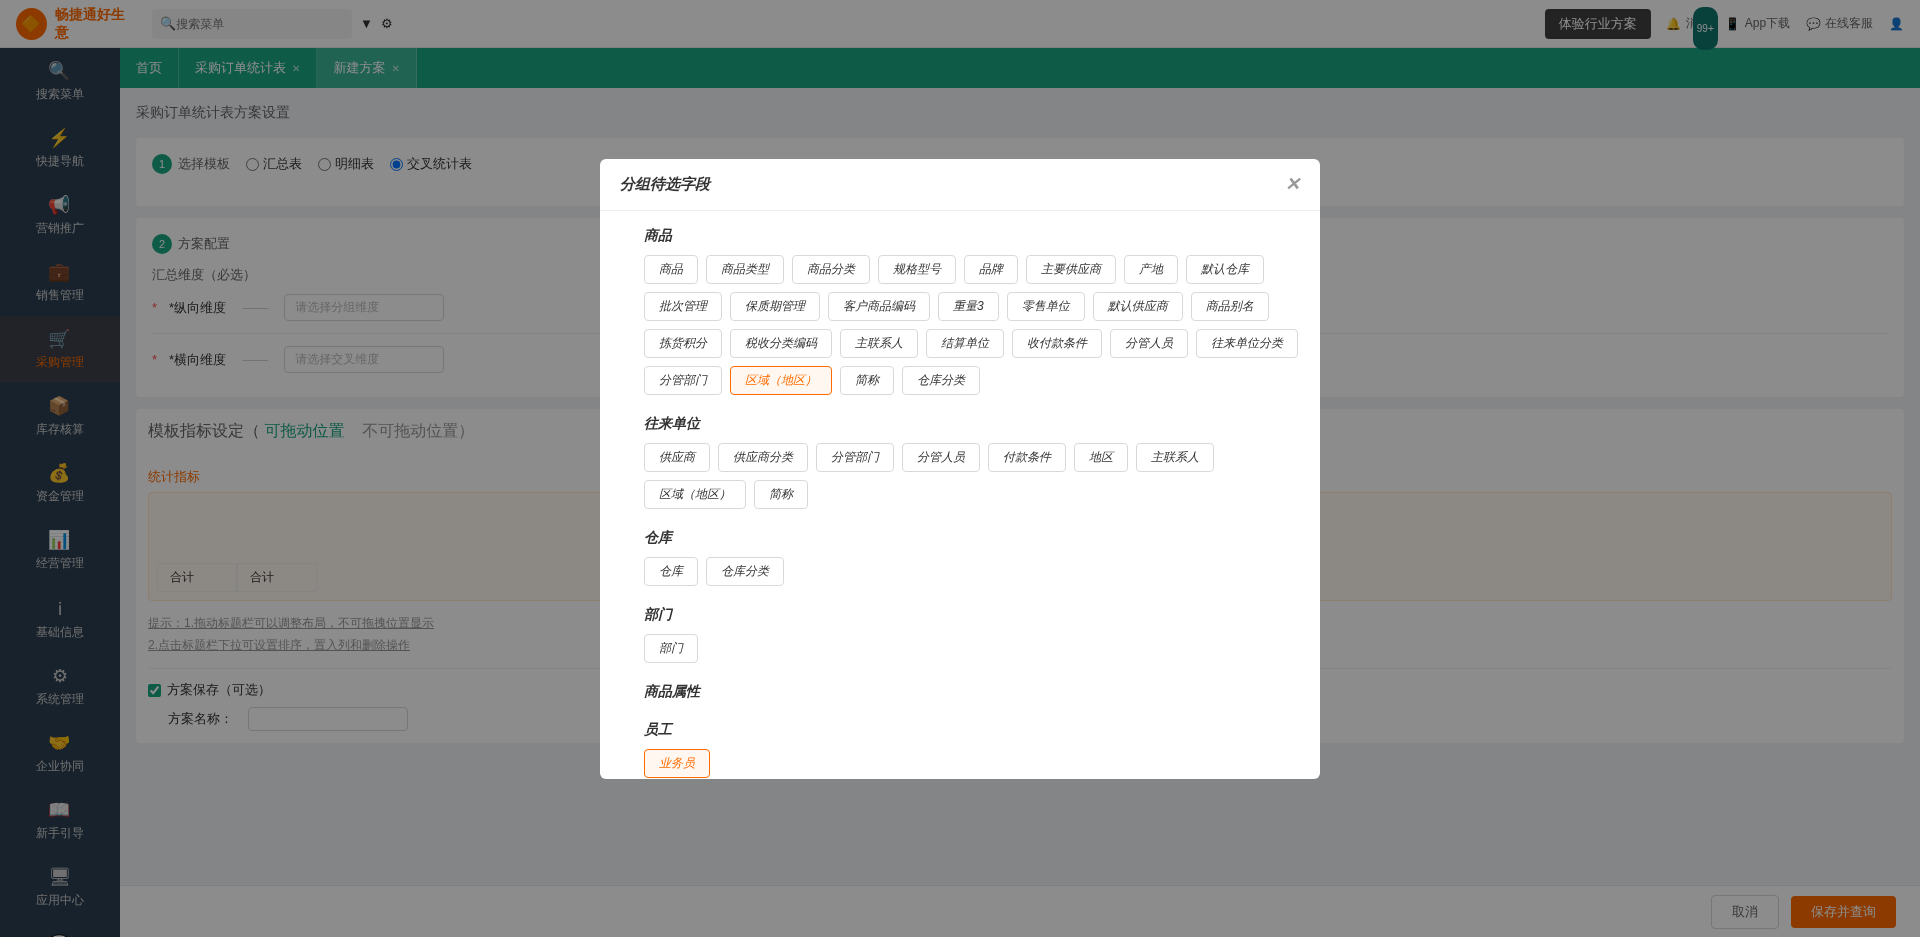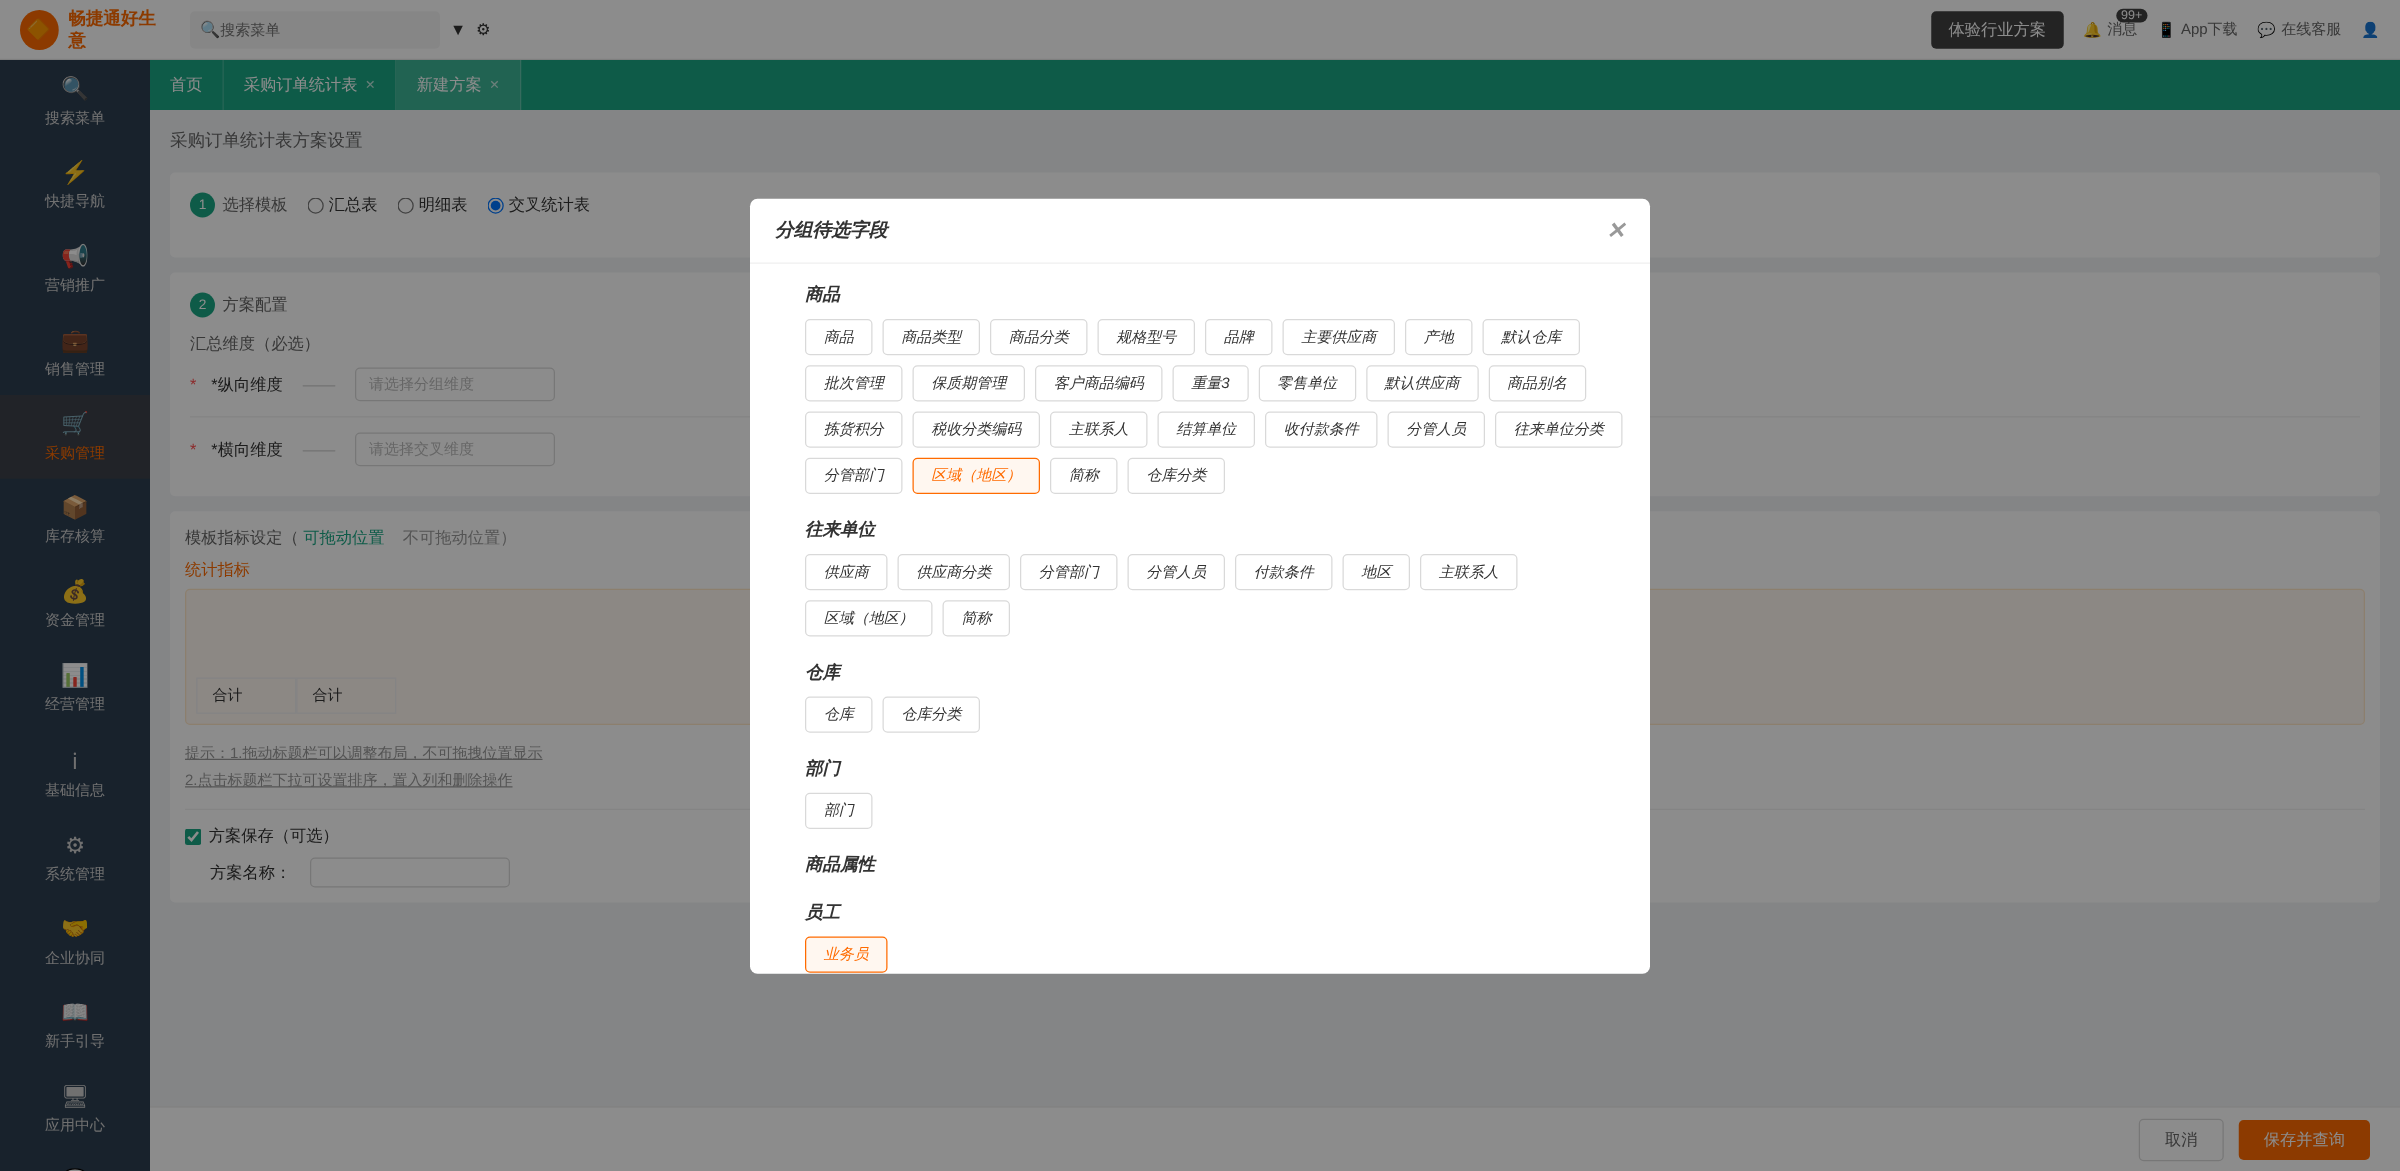--- a/index.html
+++ b/index.html
@@ -52,22 +52,22 @@
     }
     .experience-btn {
       background: #404040; color: #fff; border: none; border-radius: 4px;
       padding: 6px 14px; cursor: pointer; font-size: 13px;
     }
     .header-icon-item {
       display: flex; align-items: center; gap: 4px; cursor: pointer; color: #666; font-size: 12px;
       position: relative;
     }
     .badge {
-      background: #404040; color: #fff; border-radius: 10px;
-      padding: 0 4px; font-size: 10px; position: absolute; top: -8px; right: -8px;
+      background: #0f766e; color: #fff; border-radius: 10px;
+      padding: 16px 4px; font-size: 10px; position: absolute; top: -8px; right: -8px;
     }
 
     
     .nav-tabs {
       height: 40px;
       background: #1ba784;
       display: flex;
       align-items: stretch;
       position: fixed;
       top: 48px; left: 120px; right: 0;
@@ -367,21 +367,21 @@
 
     <div class="config-row">
       <span style="color:#ff4d4f;">*</span>
       <span>*横向维度</span>
       <span style="color:#ccc; margin:0 4px;">——</span>
       <div class="select-placeholder">请选择交叉维度</div>
     </div>
   </div>
 
   <div style="background:#fff; padding:12px; border-radius:4px; margin-bottom:60px;">
-    <div style="font-size:13px; color:#666; margin-bottom:8px;">
+    <div style="font-size:16px; color:#666; margin-bottom:26px;">
       <span>模板指标设定（</span>
       <span style="color:#1ba784;">可拖动位置</span>
       <span> &nbsp;&nbsp;</span>
       <span style="color:#999;">不可拖动位置）</span>
     </div>
     <div style="font-size:13px; color:#ff6b00; margin-bottom:6px;">统计指标</div>
     <div class="table-area">
       <div class="table-header-row">
         <div class="th primary">主数量 ▼</div>
         <div class="th">金额</div>

